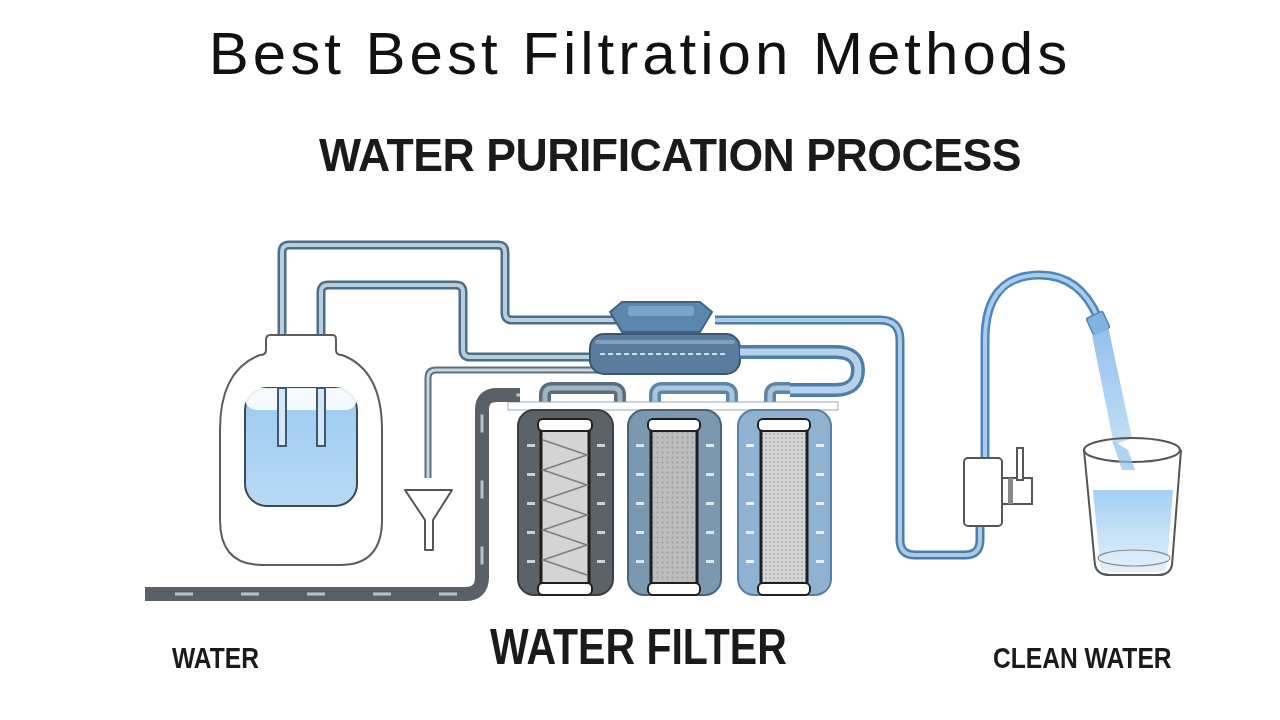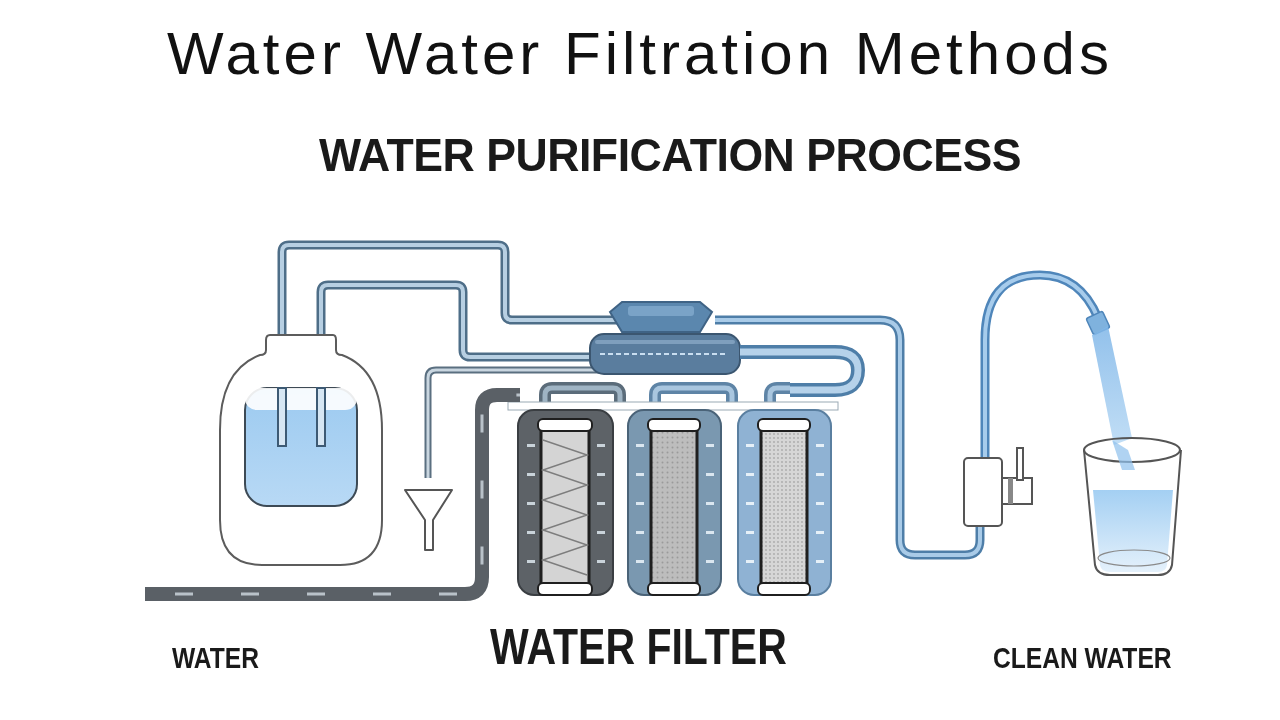--- a/index.html
+++ b/index.html
@@ -8,21 +8,21 @@
   .diagram-title { position:absolute; left:230px; top:128px; width:880px; text-align:center; font-family:"Liberation Sans", sans-serif; font-weight:700; font-size:46px; color:#1a1a1a; letter-spacing:-0.5px; transform:scaleX(0.97); transform-origin:center; }
   .label { position:absolute; font-family:"Liberation Sans", sans-serif; font-weight:700; color:#1a1a1a; transform:scaleX(0.82); transform-origin:left center; }
   .label-water { left:172px; top:641px; font-size:30px; }
   .label-filter { left:490px; top:618px; font-size:50px; }
   .label-clean { left:993px; top:641px; font-size:30px; }
   svg.diagram { position:absolute; left:0; top:0; }
 </style>
 </head>
 <body>
 
-<div class="page-title">Water Water Filtration Methods</div>
+<div class="page-title">Best Best Filtration Methods</div>
 <div class="diagram-title">WATER PURIFICATION PROCESS</div>
 
 <svg class="diagram" width="1280" height="720" viewBox="0 0 1280 720">
   <defs>
     <linearGradient id="tankWater" x1="0" y1="0" x2="0" y2="1">
       <stop offset="0" stop-color="#9ccaf0"></stop>
       <stop offset="1" stop-color="#b8d9f5"></stop>
     </linearGradient>
     <linearGradient id="stream" x1="0" y1="0" x2="0" y2="1">
       <stop offset="0" stop-color="#7fb6e8"></stop>

